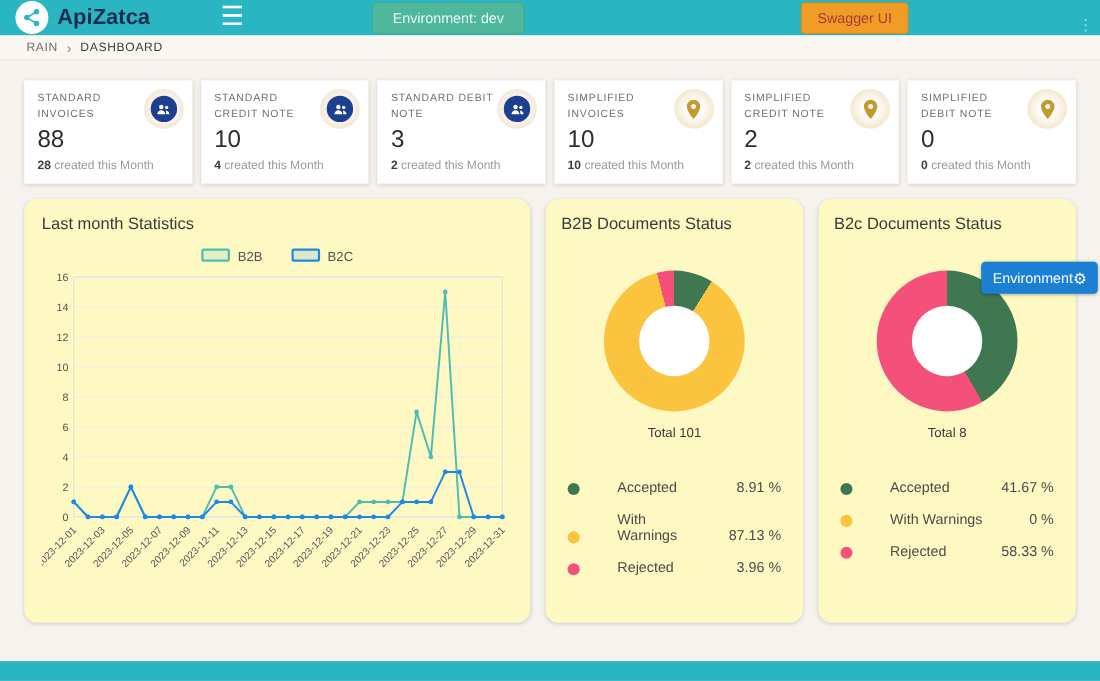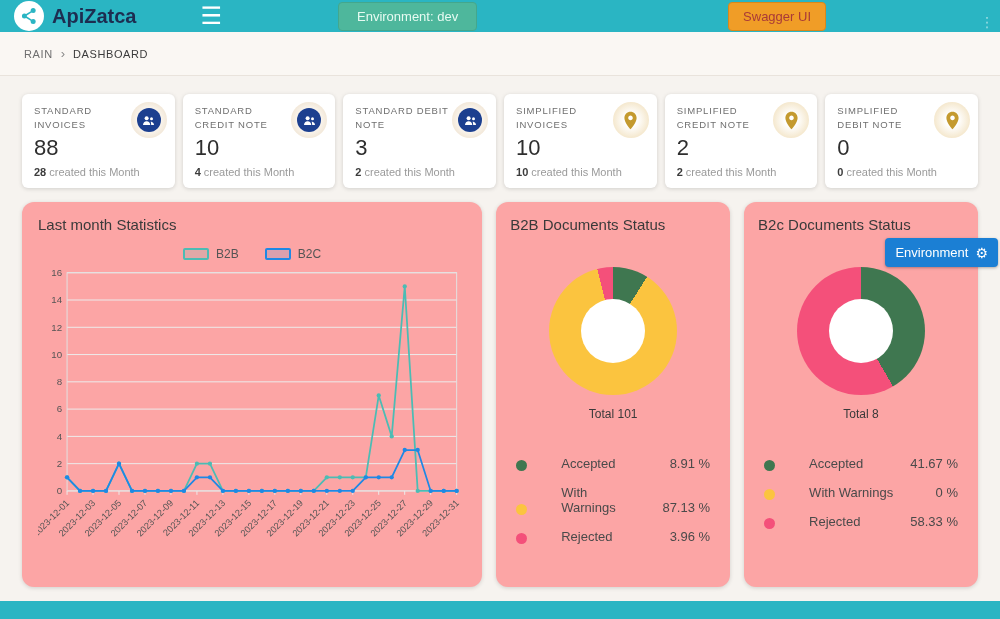--- a/index.html
+++ b/index.html
@@ -11,67 +11,67 @@
   .logo-circle { width:30px; height:30px; background:#fff; border-radius:50%; display:flex; align-items:center; justify-content:center; flex:0 0 auto; }
   .logo-circle svg { width:20px; height:20px; }
   .brand { margin-left:8px; font-size:20px; font-weight:bold; color:#1d2d50; }
   .hamburger { margin-left:64px; color:#fff; font-size:24px; background:none; border:none; cursor:pointer; line-height:1; }
   .env-chip { margin-left:116px; background:#4eb79c; color:#e7fbf2; border:1px solid #43a78d; border-radius:4px; font-size:13px; padding:6px 18px; cursor:pointer; }
   .spacer { flex:1; }
   .swagger-btn { background:#f09d27; color:#a93a38; font-weight:normal; border:1px solid #d9881a; border-radius:4px; font-size:13px; padding:6px 14px; margin-right:160px; cursor:pointer; }
   .top-dots { position:absolute; right:6px; top:14px; color:rgba(255,255,255,.55); font-size:14px; cursor:pointer; }
 
   
-  .breadcrumb { height:44px; display:flex; align-items:center; gap:8px; padding:0 24px; background:#faf7f3; border-bottom:1px solid #e9e3dc; }
+  .breadcrumb { height:23px; display:flex; align-items:center; gap:8px; padding:0 24px; background:#faf7f3; border-bottom:1px solid #e9e3dc; }
   .crumb-root { font-size:11px; color:#6e6e6e; letter-spacing:.6px; cursor:pointer; }
   .crumb-sep { color:#8a8a8a; font-size:13px; line-height:1; }
   .crumb-current { font-size:11px; color:#3b3b3b; letter-spacing:.6px; }
 
   
   .cards-row { display:flex; gap:8px; padding:18px 22px 12px; }
-  .stat-card { flex:1; background:#fff; border-radius:6px; box-shadow:0 1px 4px rgba(0,0,0,.15); padding:10px 12px; position:relative; min-height:88px; }
+  .stat-card { flex:1; background:#fff; border-radius:0; box-shadow:0 1px 4px rgba(0,0,0,.15); padding:10px 12px; position:relative; min-height:88px; }
   .stat-title { font-size:9.5px; letter-spacing:.8px; color:#6f6f6f; padding-right:34px; line-height:1.5; text-transform:uppercase; }
   .stat-value { font-size:22px; color:#2e2e2e; margin-top:2px; }
   .stat-sub { font-size:11px; color:#9a9a9a; margin-top:5px; }
   .stat-sub b { color:#3c3c3c; margin-right:3px; }
   .stat-icon { position:absolute; top:8px; right:8px; width:36px; height:36px; border-radius:50%; display:flex; align-items:center; justify-content:center; }
   .stat-icon.users { background:radial-gradient(circle, #ffffff 25%, #ead9c0 100%); }
   .stat-icon.pin   { background:radial-gradient(circle, #ffffff 25%, #eed9ae 100%); }
   .icon-inner { width:24px; height:24px; border-radius:50%; display:flex; align-items:center; justify-content:center; }
   .users .icon-inner { background:#1c3f8f; }
   .icon-inner svg { width:15px; height:15px; }
   .pin .icon-inner svg { width:21px; height:21px; }
 
   
   .main-row { display:flex; gap:14px; padding:2px 22px 0; align-items:stretch; }
-  .panel { background:#fca5a5; border-radius:12px; box-shadow:0 1px 4px rgba(0,0,0,.15); }
+  .panel { background:#fef9c3; border-radius:12px; box-shadow:0 1px 4px rgba(0,0,0,.15); }
   .chart-panel { flex:520 0 0; padding:14px 16px; height:385px; }
   .donut-panel { flex:250 0 0; padding:14px; height:385px; }
   .panel-title { font-size:15px; color:#3a3a3a; font-weight:400; }
 
   .chart-legend { display:flex; justify-content:center; gap:26px; margin-top:14px; }
-  .legend-item { display:flex; align-items:center; gap:7px; font-size:12px; color:#555; }
+  .legend-item { display:flex; gap:7px; font-size:12px; color:#555; }
   .legend-swatch { width:26px; height:12px; border:2px solid #999; border-radius:2px; }
 
   #line-chart { width:100%; height:300px; margin-top:2px; display:block; }
   .grid { stroke:#ececec; stroke-width:1; }
   .ytick { font-size:10px; fill:#555; text-anchor:end; }
   .xtick { font-size:9.5px; fill:#555; text-anchor:end; }
   .plot-border { fill:none; stroke:#e2e2e2; }
 
   .donut-wrap { width:128px; height:128px; border-radius:50%; margin:34px auto 12px; position:relative; }
   .donut-hole { position:absolute; width:64px; height:64px; background:#fff; border-radius:50%; top:32px; left:32px; }
   .donut-total { text-align:center; font-size:12px; color:#3a3a3a; margin-bottom:28px; }
   .donut-legend { margin-top:8px; padding:0 4px; }
   .dl-row { display:flex; align-items:flex-end; font-size:13px; color:#4a4a4a; padding:7px 2px;gap:24px; }
   .dl-dot { width:11px; height:11px; border-radius:50%; margin-right:10px; flex:0 0 auto; }
   .dl-label { flex:1; }
 
   
-  .env-float { position:absolute; top:238px; right:2px; background:#1b7fd4; color:#fff; border:none; border-radius:4px; font-size:13px; padding:7px 10px; display:flex; align-items:center; gap:7px; cursor:pointer; box-shadow:0 1px 3px rgba(0,0,0,.3); z-index:5; }
+  .env-float { position:absolute; top:238px; right:2px; background:#1b7fd4; color:#fff; border:none; border-radius:4px; font-size:13px; padding:7px 10px; display:flex; align-items:center; cursor:pointer; box-shadow:0 1px 3px rgba(0,0,0,.3); z-index:5; }
   .env-float .gear { font-size:14px; line-height:1; }
 
   .bottombar { position:absolute; bottom:0; left:0; width:100%; height:18px; background:#2ab5c3; }
 </style>
 </head>
 <body>
 
 <header class="topbar">
   <span class="logo-circle">
     <svg viewBox="0 0 24 24">

